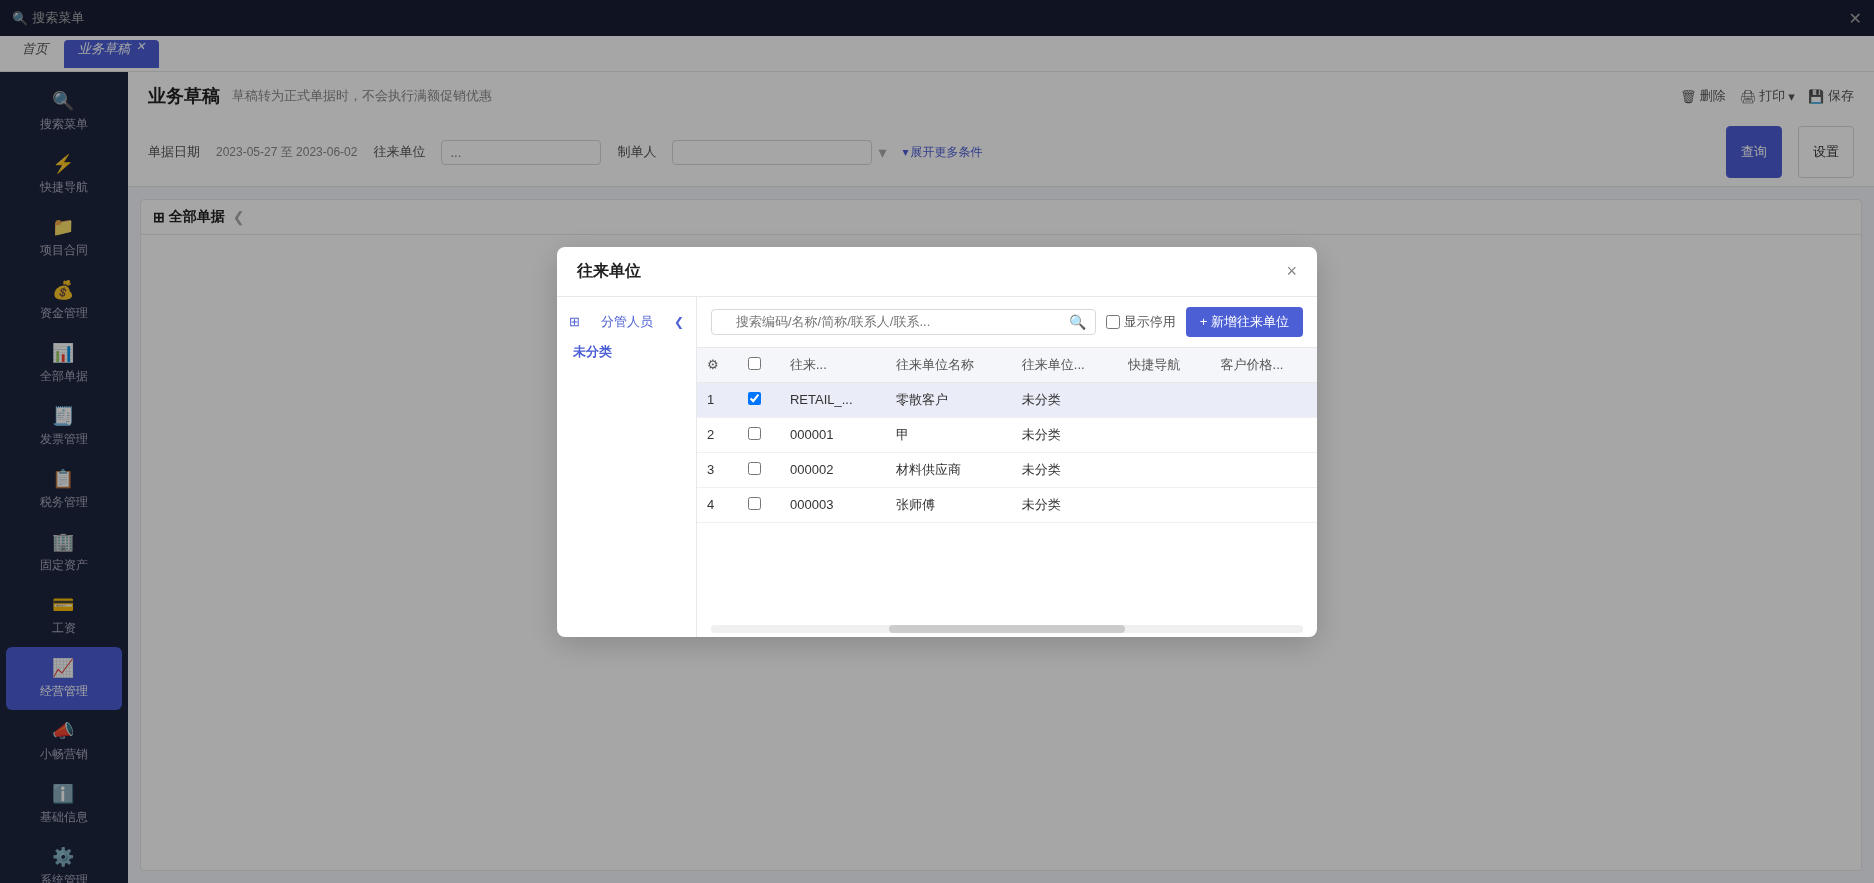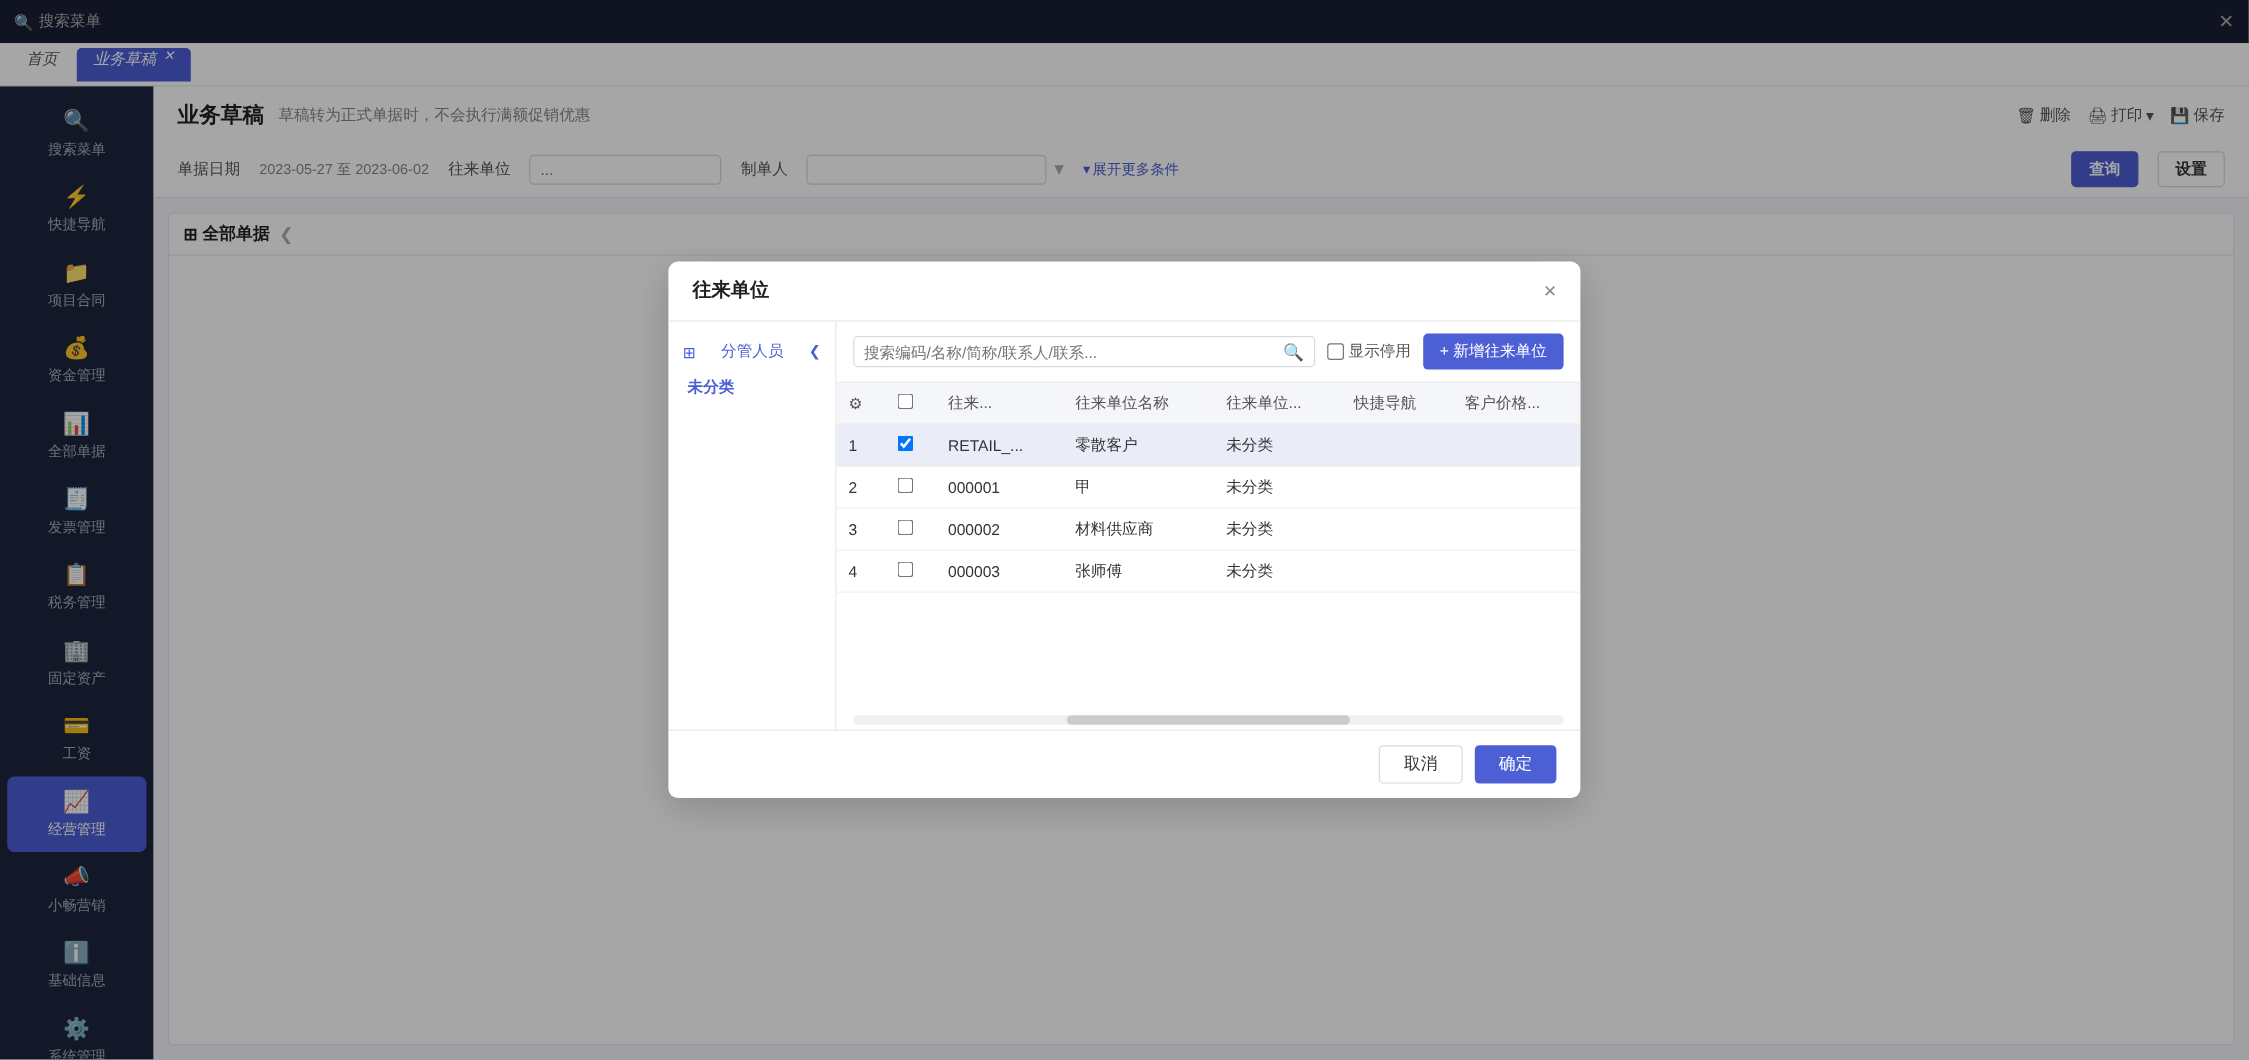--- a/index.html
+++ b/index.html
@@ -92,21 +92,21 @@
     }
     .filter-input {
       border: 1px solid #d9d9d9; border-radius: 4px;
       padding: 4px 8px; font-size: 13px; width: 200px; color: #333;
       outline: none;
     }
     .expand-btn {
       font-size: 12px; color: #4c5fd5; cursor: pointer;
       display: flex; align-items: center; gap: 2px;
     }
-    .btn { padding: 5px 14px; border-radius: 4px; font-size: 13px; cursor: pointer; border: 1px solid #d9d9d9; background: #fff; color: #333; font-weight: bold; }
+    .btn { padding: 16px 14px; border-radius: 4px; font-size: 13px; cursor: pointer; border: 1px solid #d9d9d9; background: #fff; color: #333; }
     .btn-primary { background: #4c5fd5; color: #fff; border-color: #4c5fd5; }
     .btn-default { background: #fff; color: #333; border-color: #d9d9d9; }
 
     
     .table-area {
       flex: 1; background: #fff; margin: 12px; border-radius: 4px;
       border: 1px solid #e8e8e8; overflow: hidden;
     }
     .table-toolbar {
       display: flex; align-items: center; gap: 8px; padding: 8px 12px;
@@ -399,21 +399,21 @@
         </div>
         <div class="category-item selected">
           <span>未分类</span>
         </div>
       </div>
 
       <div class="table-panel">
 
         <div class="search-bar">
           <div class="search-input-wrap">
-            <input style="border: none; outline: none; font-size: 13px; width: 100%; color: #8b5cf6;" placeholder="搜索编码/名称/简称/联系人/联系...">
+            <input style="border: none; outline: none; font-size: 13px; width: 100%; color: #8b5cf6; margin-left: 16px;" placeholder="搜索编码/名称/简称/联系人/联系...">
             <span class="search-icon">🔍</span>
           </div>
           <div class="show-disabled">
             <input type="checkbox" class="checkbox" style="">
             <span>显示停用</span>
           </div>
           <button class="btn-add">+ 新增往来单位</button>
         </div>
 
         <div class="table-scroll-wrap">
@@ -471,19 +471,15 @@
         </div>
 
         <div class="scrollbar-track">
           <div class="scrollbar-thumb"></div>
         </div>
 
 
       </div>
     </div>
 
-    <div class="dialog-footer">
-      <button class="btn-cancel">取消</button>
-      <button class="btn-confirm">确定</button>
-    </div>
 
   </div>
 </div>
 
 </body></html>

